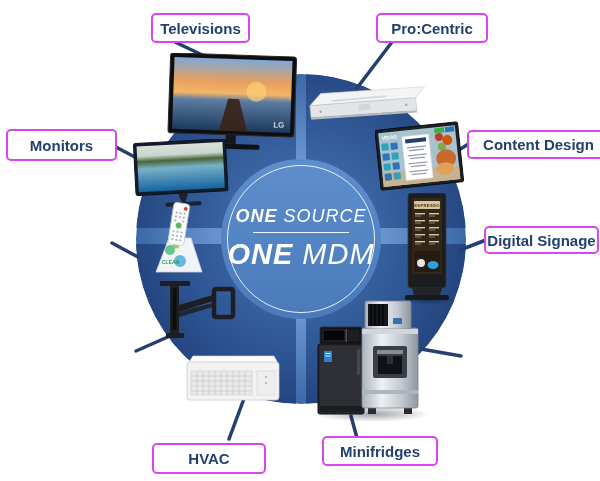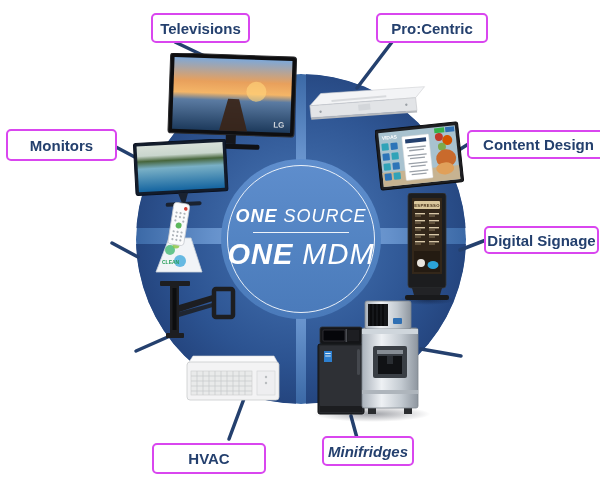--- a/index.html
+++ b/index.html
@@ -361,17 +361,17 @@
     </div>
   <div class="node-label" style="left:467px;top:130px;width:143px;height:29px;">
       <span>Content Design</span>
     </div>
   <div class="node-label" style="left:484px;top:226px;width:115px;height:28px;">
       <span>Digital Signage</span>
     </div>
   <div class="node-label" style="left:152px;top:437px;width:114px;height:31px;margin-top:6px;">
       <span>HVAC</span>
     </div>
-  <div class="node-label" style="left:322px;top:436px;width:92px;height:30px;font-style:italic;">
+  <div class="node-label" style="left:322px;top:436px;width:116px;height:30px;">
       <span>Minifridges</span>
     </div>
 
 </div>
 
 </body></html>

